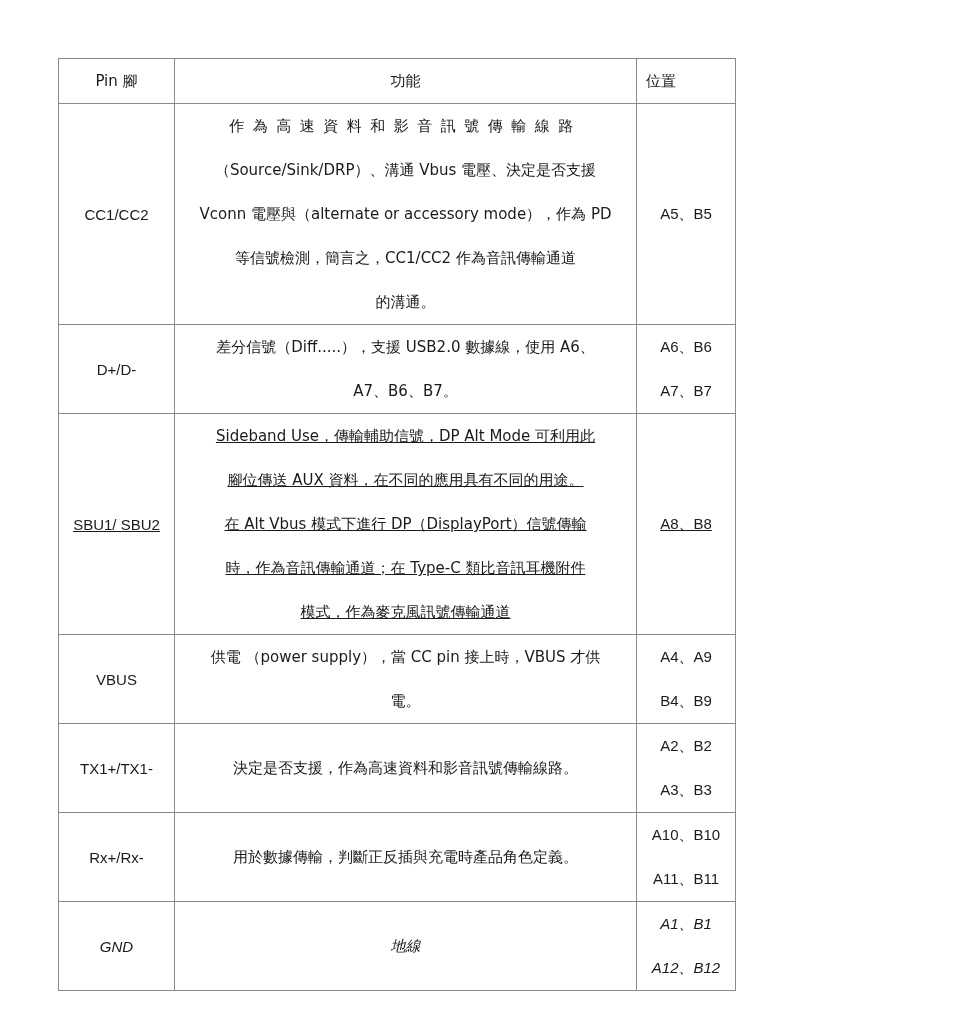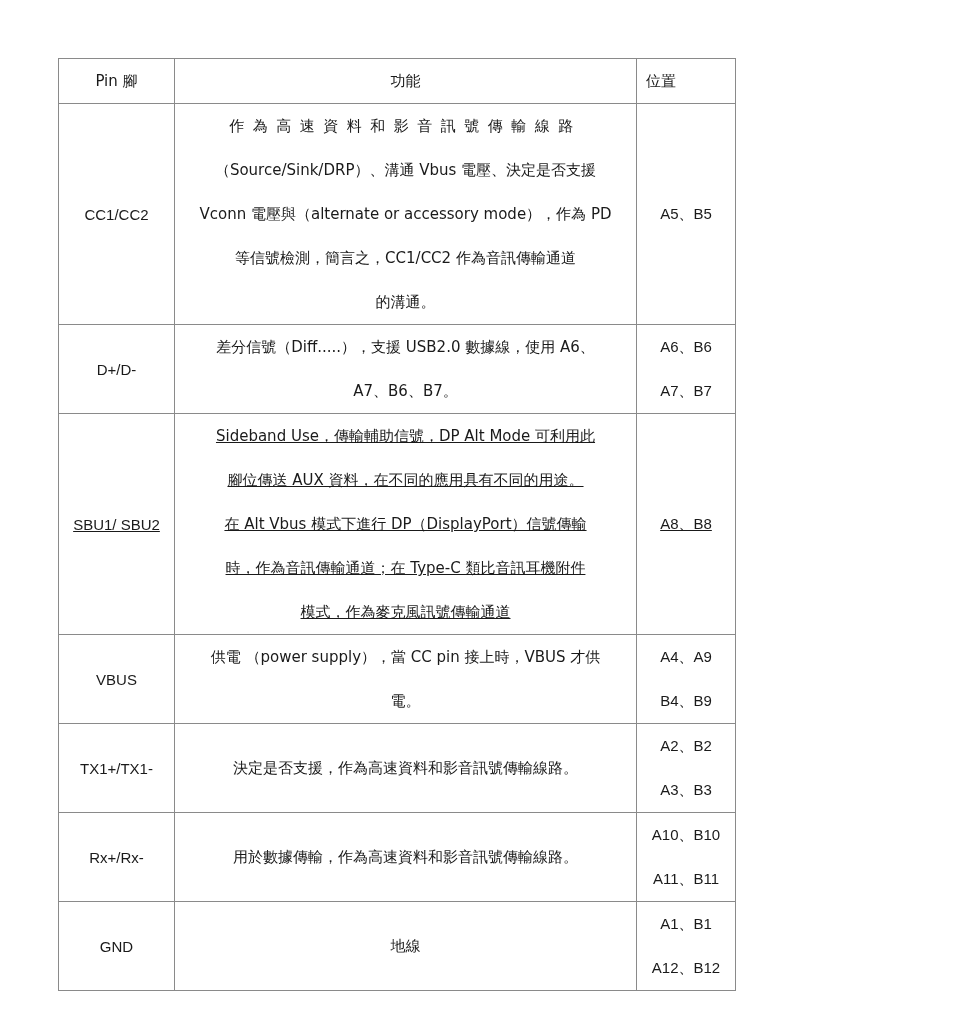--- a/index.html
+++ b/index.html
@@ -43,21 +43,21 @@
 
   .line { display: block; white-space: nowrap; overflow: hidden; }
   .line.spread { letter-spacing: 8.5px; }
 
   tr.r-cc td { height: 220px; }
   tr.r-dp td { height: 87px; }
   tr.r-sbu td { height: 220px; text-decoration: underline; }
   tr.r-vbus td { height: 88px; }
   tr.r-tx td { height: 88px; }
   tr.r-rx td { height: 88px; }
-  tr.r-gnd td { height: 88px; }
+  tr.r-gnd td { height: 88px; font-style: italic; }
 </style>
 </head>
 <body>
 
 <table class="pin-table">
   <colgroup>
     <col class="c-pin">
     <col class="c-func">
     <col class="c-pos">
   </colgroup>
@@ -129,21 +129,21 @@
       </td>
       <td class="pos">
         <span class="line">A2、B2</span>
         <span class="line">A3、B3</span>
       </td>
     </tr>
 
     <tr class="r-rx">
       <td class="pin">Rx+/Rx-</td>
       <td class="func">
-        <span class="line">用於數據傳輸，作為高速資料和影音訊號傳輸線路。</span>
+        <span class="line">用於數據傳輸，判斷正反插與充電時產品角色定義。</span>
       </td>
       <td class="pos">
         <span class="line">A10、B10</span>
         <span class="line">A11、B11</span>
       </td>
     </tr>
 
     <tr class="r-gnd">
       <td class="pin">GND</td>
       <td class="func">

